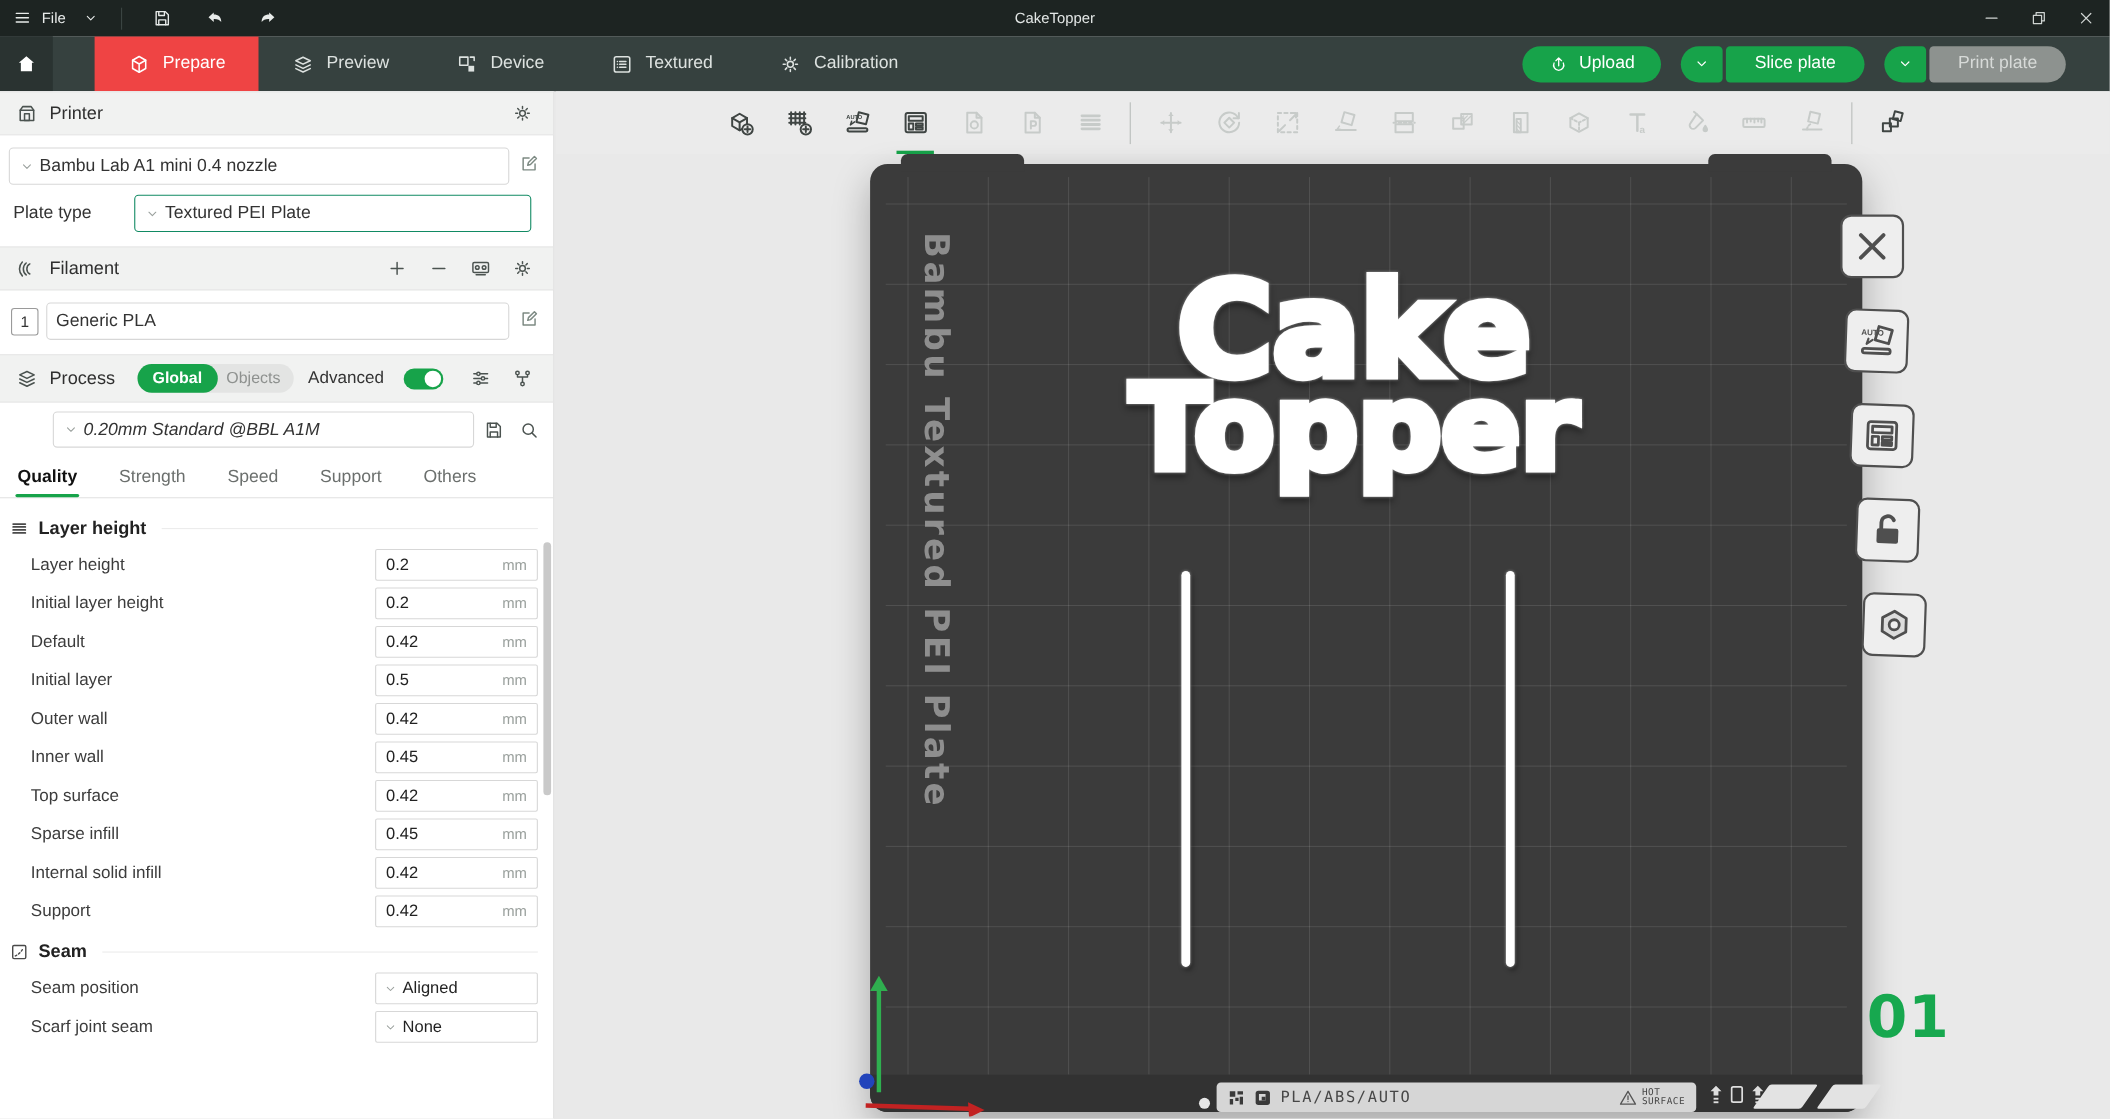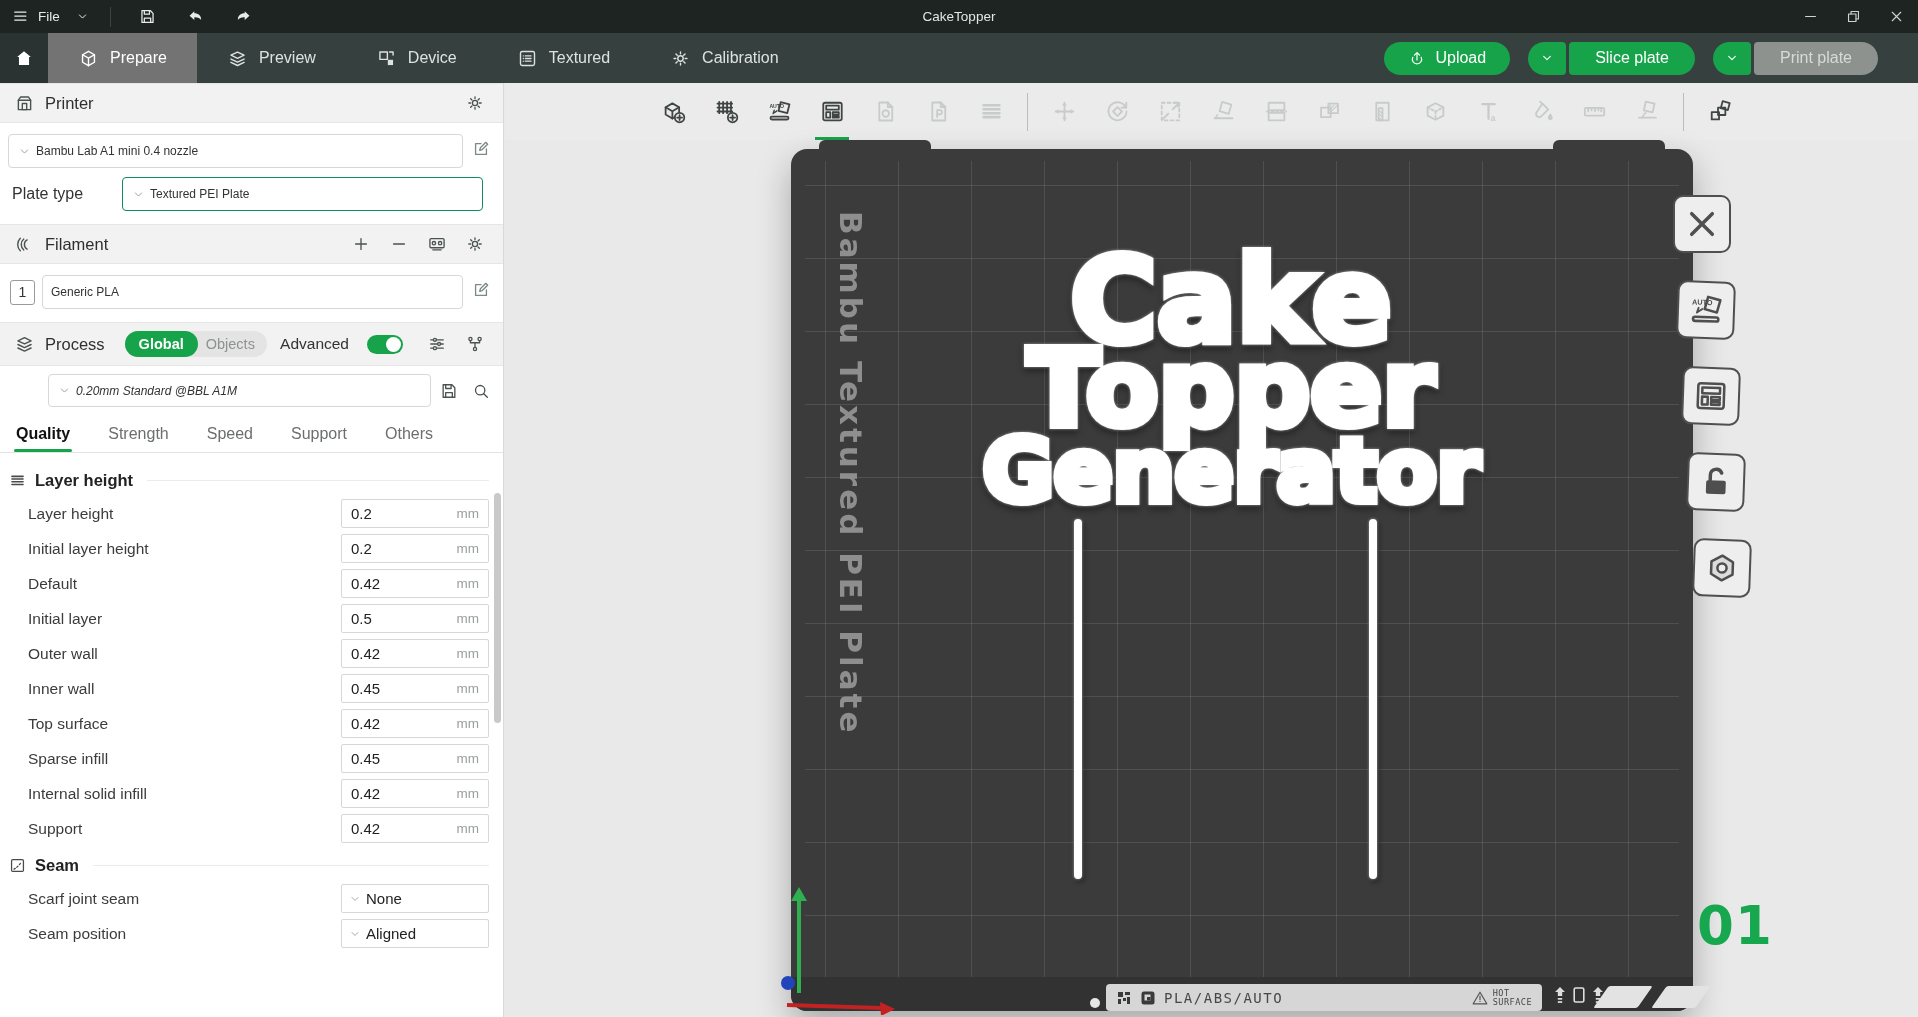--- a/index.html
+++ b/index.html
@@ -19,21 +19,21 @@
   .win-controls { margin-left:auto; display:flex; }
   .win-btn { width:43px; height:33px; display:flex; align-items:center; justify-content:center; color:#cfd4d2; }
   .win-btn svg { width:17px; height:17px; }
 
   
   .navbar { height:50px; background:#36413f; display:flex; align-items:stretch; }
   .home-btn { width:48px; background:#2a3331; display:flex; align-items:center; justify-content:center; color:#fff; }
   .home-btn svg { width:22px; height:22px; }
   .nav-tab { display:flex; align-items:center; gap:11px; padding:0 30px; color:#dde2e0; font-size:16px; }
   .nav-tab svg { width:21px; height:21px; }
-  .nav-tab.active { background:#737373; color:#fff; }
+  .nav-tab.active { background:#ef4444; color:#fff;margin-left:38px; }
   .nav-actions { margin-left:auto; display:flex; align-items:center; gap:18px; padding-right:40px; }
   .btn-pill { height:33px; background:#17A34A; color:#fff; border-radius:17px; display:flex;
     align-items:center; gap:9px; padding:0 24px; font-size:16px; }
   .btn-pill svg { width:18px; height:18px; }
   .split { display:flex; gap:3px; }
   .split-chev { width:38px; height:33px; background:#17A34A; color:#fff; border-radius:17px 4px 4px 17px;
     display:flex; align-items:center; justify-content:center; }
   .split-chev svg { width:16px; height:16px; }
   .split-label { height:33px; background:#17A34A; color:#fff; border-radius:4px 17px 17px 4px;
     display:flex; align-items:center; padding:0 26px; font-size:16px; }
@@ -44,21 +44,21 @@
     border-right:1px solid #d9d9d9; overflow:hidden; }
   .side-hdr { height:40px; background:#f1f2f1; border-top:1px solid #e6e6e6; border-bottom:1px solid #e6e6e6;
     display:flex; align-items:center; padding:0 14px; gap:10px; color:#333; }
   .side-hdr .hdr-title { font-size:16.5px; color:#2f2f2f; }
   .side-hdr svg { width:21px; height:21px; color:#4b5350; }
   .hdr-spacer { flex:1; }
   .hdr-btn { width:28px; height:28px; display:flex; align-items:center; justify-content:center; color:#4b5350; }
   .hdr-btn svg { width:20px; height:20px; }
   .row-line { display:flex; align-items:center; }
   .select { height:34px; border:1px solid #d7d7d7; border-radius:4px; background:#fff; display:flex;
-    align-items:center; gap:4px; padding:0 8px; font-size:12px; color:#333; }
+    align-items:center; gap:4px; padding:0 8px; font-size:16px; color:#333; }
   .select svg { width:15px; height:15px; color:#9aa09d; flex:none; }
   .select .val { white-space:nowrap; overflow:hidden; }
   .teal-border { border:1px solid #118a63; }
   .edit-btn { width:24px; height:24px; margin-left:8px; color:#7d8a83; }
   .edit-btn svg { width:20px; height:20px; }
   .printer-select-row { margin:11px 8px 0 8px; }
   .printer-select-row .select { flex:1; }
   .plate-row { margin:9px 8px 0 12px; }
   .plate-row .lbl { font-size:16px; color:#333; width:110px; }
   .plate-row .select { flex:1; margin-right:12px; }
@@ -547,41 +547,41 @@
           <span style="display: flex; width: 19px; height: 19px;">
             <svg viewBox="0 0 24 24" width="100%" height="100%" fill="none" stroke="currentColor" stroke-width="1.6" stroke-linecap="round" stroke-linejoin="round">
               <rect x="4.5" y="4.5" width="15" height="15" rx="1.5"></rect>
               <path d="M7.5 16.5c3.5-1.5 7.5-5.5 9-9" stroke-dasharray="2 2.4"></path>
             </svg>
           </span>
           <span class="t">Seam</span>
           <span class="rule"></span>
         </div>
         <div class="set-row">
+          <span class="lbl">Seam position</span>
+          <div class="select-sm">
+            <span style="display: flex; width: 14px; height: 14px;">
+              <svg viewBox="0 0 24 24" width="100%" height="100%" fill="none" stroke="currentColor" stroke-width="1.6" stroke-linecap="round" stroke-linejoin="round">
+                <path d="M7 9.5l5 5 5-5"></path>
+              </svg>
+            </span>
+            <span>Aligned</span>
+          </div>
+        </div>
+        <div class="set-row">
           <span class="lbl">Scarf joint seam</span>
           <div class="select-sm">
             <span style="display: flex; width: 14px; height: 14px;">
               <svg viewBox="0 0 24 24" width="100%" height="100%" fill="none" stroke="currentColor" stroke-width="1.6" stroke-linecap="round" stroke-linejoin="round">
                 <path d="M7 9.5l5 5 5-5"></path>
               </svg>
             </span>
             <span>None</span>
           </div>
         </div>
-        <div class="set-row">
-          <span class="lbl">Seam position</span>
-          <div class="select-sm">
-            <span style="display: flex; width: 14px; height: 14px;">
-              <svg viewBox="0 0 24 24" width="100%" height="100%" fill="none" stroke="currentColor" stroke-width="1.6" stroke-linecap="round" stroke-linejoin="round">
-                <path d="M7 9.5l5 5 5-5"></path>
-              </svg>
-            </span>
-            <span>Aligned</span>
-          </div>
-        </div>
       </div>
     <div class="side-scroll"></div>
   </div>
 
   <div class="viewport">
     <div class="vp-toolbar" id="vp-toolbar">
         <div class="tb-icon enabled">
           <span style="display: flex; width: 27px; height: 27px;">
             <svg viewBox="0 0 24 24" width="100%" height="100%" fill="none" stroke="currentColor" stroke-width="1.6" stroke-linecap="round" stroke-linejoin="round">
               <path d="M5 8.3 11 4.8l6 3.5v6.4L11 18.2l-6-3.5z"></path>
@@ -766,21 +766,20 @@
       <div class="plate-tab left"></div>
       <div class="plate-tab right"></div>
       <div class="plate-grid"></div>
       <div class="plate-lip"></div>
       <div class="plate-vlabel">Bambu Textured PEI Plate</div>
     </div>
 
     <div class="model" id="model">
         <div class="ml">Cake</div>
         <div class="ml">Topper</div>
-        <div class="ml">Generator</div>
       </div>
     <div class="stick s1"></div>
     <div class="stick s2"></div>
 
     <svg class="axis" width="150" height="150">
       <line x1="22" y1="128" x2="22" y2="34" stroke="#2faf4f" stroke-width="4"></line>
       <path d="M22 22l-8 14h16z" fill="#2faf4f"></path>
       <line x1="10" y1="140" x2="104" y2="143" stroke="#c22222" stroke-width="4"></line>
       <path d="M118 144l-15-7 1 14z" fill="#c22222"></path>
       <circle cx="11" cy="118" r="7" fill="#2244bb"></circle>

